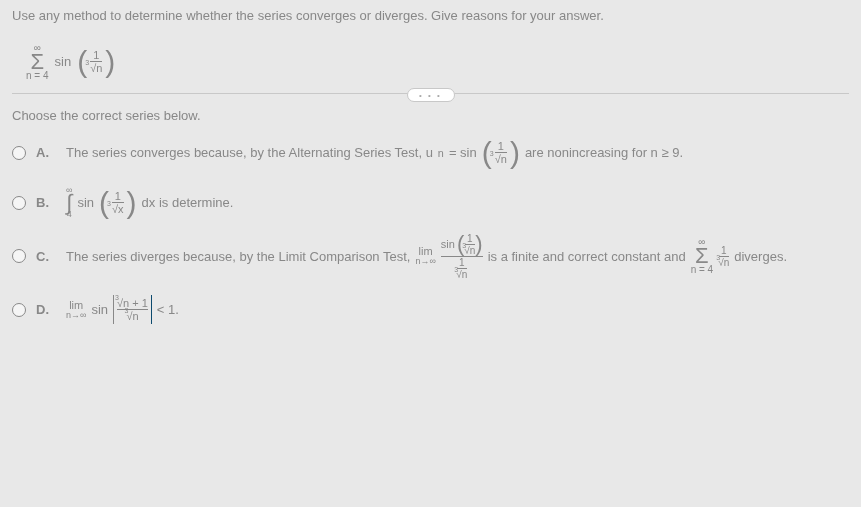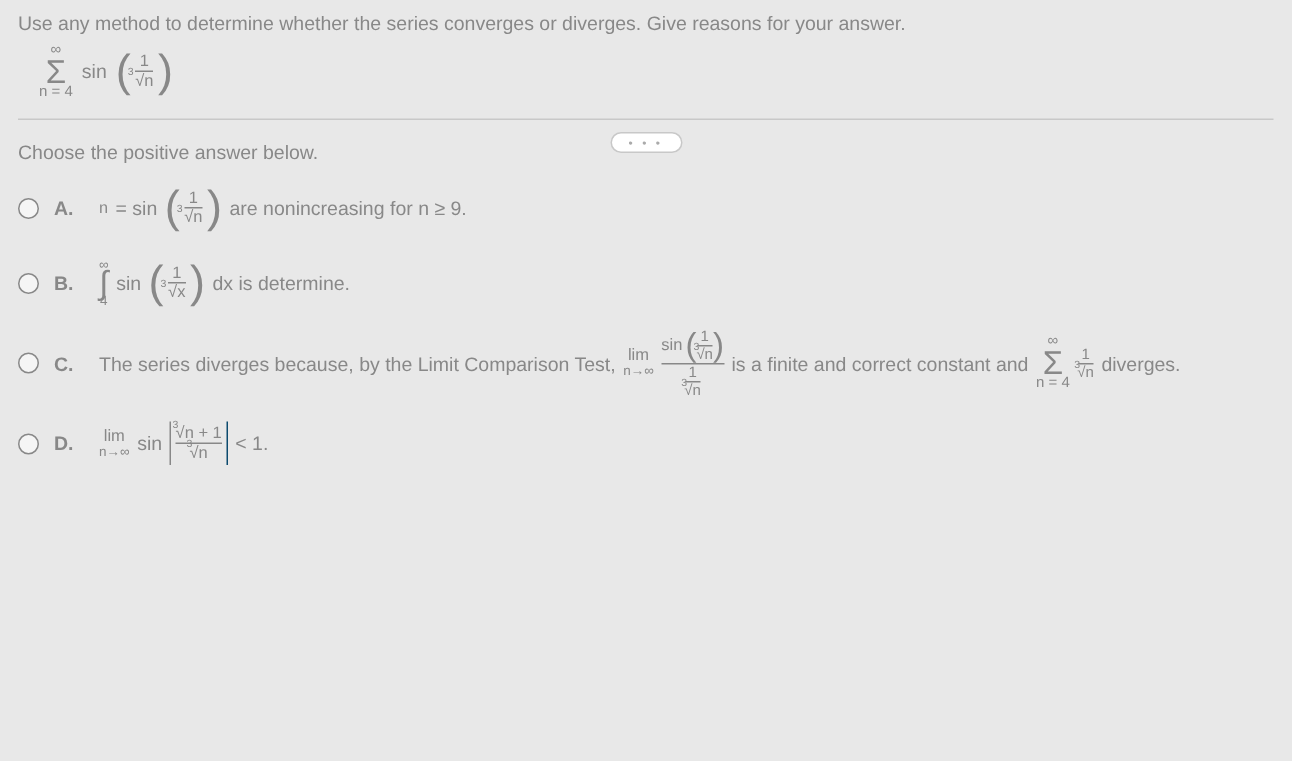--- a/index.html
+++ b/index.html
@@ -7,21 +7,21 @@
     width: 861px;
     height: 507px;
     background: #e8e8e8;
     font-family: Arial, Helvetica, sans-serif;
     color: #888;
     font-size: 13px;
     padding: 8px 12px;
     overflow: hidden;
     position: relative;
   }
-  .prompt { margin-bottom: 6px; }
+  .prompt { margin-bottom: 20px; }
   .series-expr { margin: 4px 0 10px 14px; display: flex; align-items: center; gap: 6px; }
   .sigma { display: inline-flex; flex-direction: column; align-items: center; font-size: 10px; line-height: 1; }
   .sigma .top { font-size: 10px; }
   .sigma .sym { font-size: 22px; line-height: 0.8; }
   .paren { display: inline-flex; align-items: center; }
   .big-paren { font-size: 30px; font-weight: 100; line-height: 0.8; }
   .frac { display: inline-flex; flex-direction: column; align-items: center; font-size: 11px; line-height: 1.1; }
   .frac .num { border-bottom: 1px solid #888; padding: 0 3px; }
   .frac .den { padding: 0 3px; }
   .root { position: relative; display: inline-block; }
@@ -74,26 +74,27 @@
         <span>√n</span>
       </span>
     </span>
     <span class="big-paren">)</span>
   </span>
 </div>
 
 <hr class="hr">
 <div class="collapse-pill">• • •</div>
 
-<div class="choose">Choose the positive answer below.</div>
+<div class="choose">Choose the correct series below.</div>
 
 <div class="option-row">
   <div class="radio"></div>
   <div class="opt-label">A.</div>
   <div class="opt-body">
+    <span>The series converges because, by the Alternating Series Test, u</span>
       <sub>n</sub>
     <span> = sin</span>
     <span class="paren">
       <span class="big-paren">(</span>
       <span class="frac">
         <span class="num">1</span>
         <span class="den root"><span class="idx">3</span><span>√n</span></span>
       </span>
       <span class="big-paren">)</span>
     </span>

